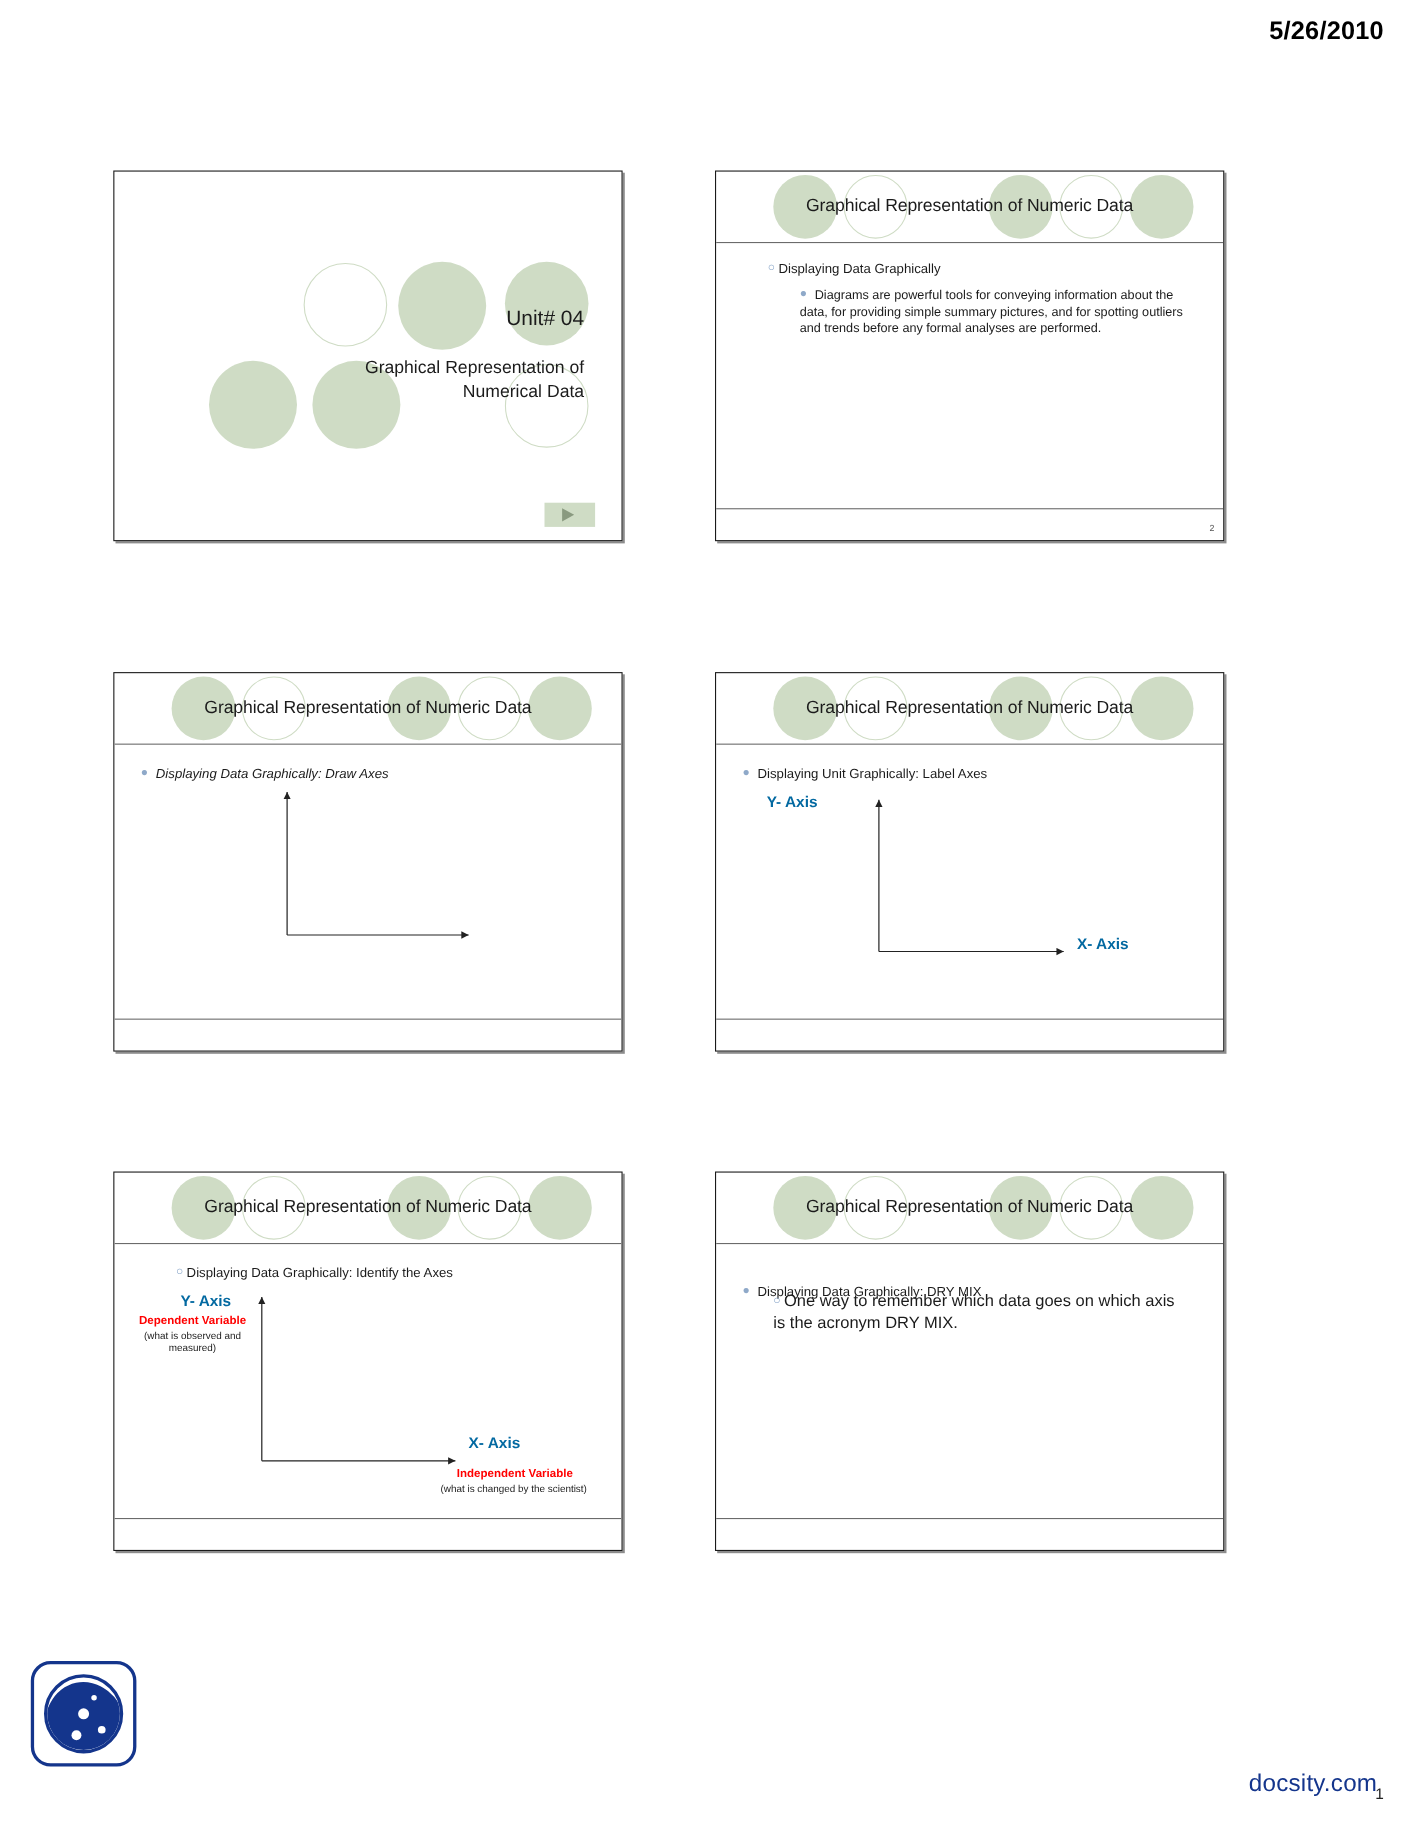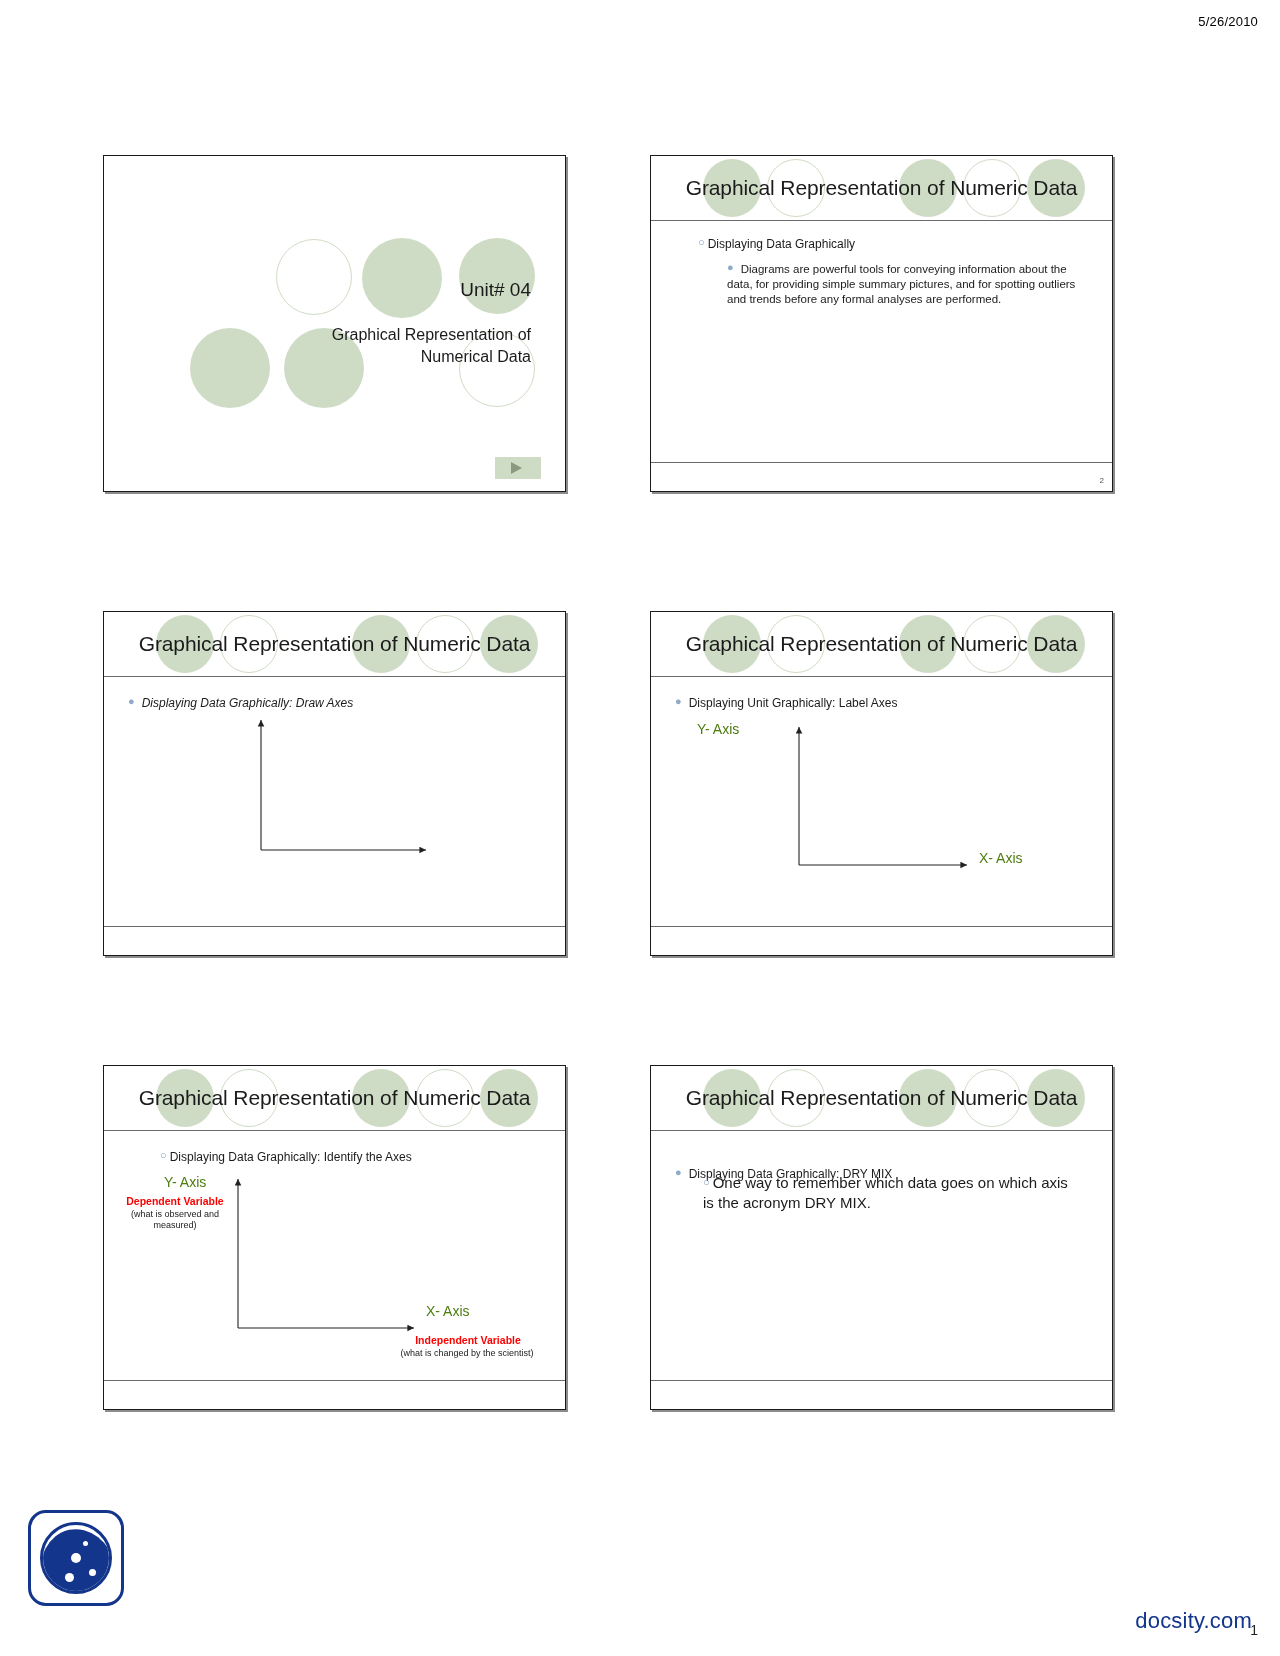--- a/index.html
+++ b/index.html
@@ -14,23 +14,24 @@
     font-family: "Liberation Sans", sans-serif;
     color: #000;
     overflow: hidden;
   }
 
   
   .page-date {
     position: absolute;
     top: 14px;
     right: 22px;
-    font-size: 13px;
+    font-size: 23px;
     color: #000;
     letter-spacing: 0.2px;
+    font-weight: bold;
   }
 
   
   .slide-grid {
     position: absolute;
     left: 0;
     top: 0;
     width: 1280px;
     height: 1656px;
   }
@@ -117,21 +118,21 @@
     height: 64px;
     border-bottom: 1px solid #6b6b6b;
     overflow: hidden;
   }
   .s-header .s-title {
     position: absolute;
     left: 0; right: 0;
     top: 50%;
     transform: translateY(-50%);
     text-align: center;
-    font-size: 21px;
+    font-size: 16px;
     color: #1b1b1b;
     z-index: 3;
     white-space: nowrap;
     letter-spacing: -0.1px;
   }
   .s-footer {
     position: absolute;
     left: 0; right: 0; bottom: 0;
     height: 28px;
     border-top: 1px solid #6b6b6b;
@@ -183,23 +184,23 @@
   .s2-l1 { position: absolute; left: 47px; top: 16px; }
   .s2-l2 {
     position: absolute; left: 76px; top: 41px; width: 350px;
   }
 
   
   .axis-svg { position: absolute; left: 0; top: 0; }
 
   .ax-label {
     position: absolute;
-    font-weight: normal;
+    font-weight: bold;
     font-size: 14px;
-    color: #4d7c0f;
+    color: #0369a1;
   }
   .ax-red {
     position: absolute;
     font-weight: bold;
     font-size: 10.5px;
     color: #ff0000;
     text-align: center;
   }
   .ax-note {
     position: absolute;

